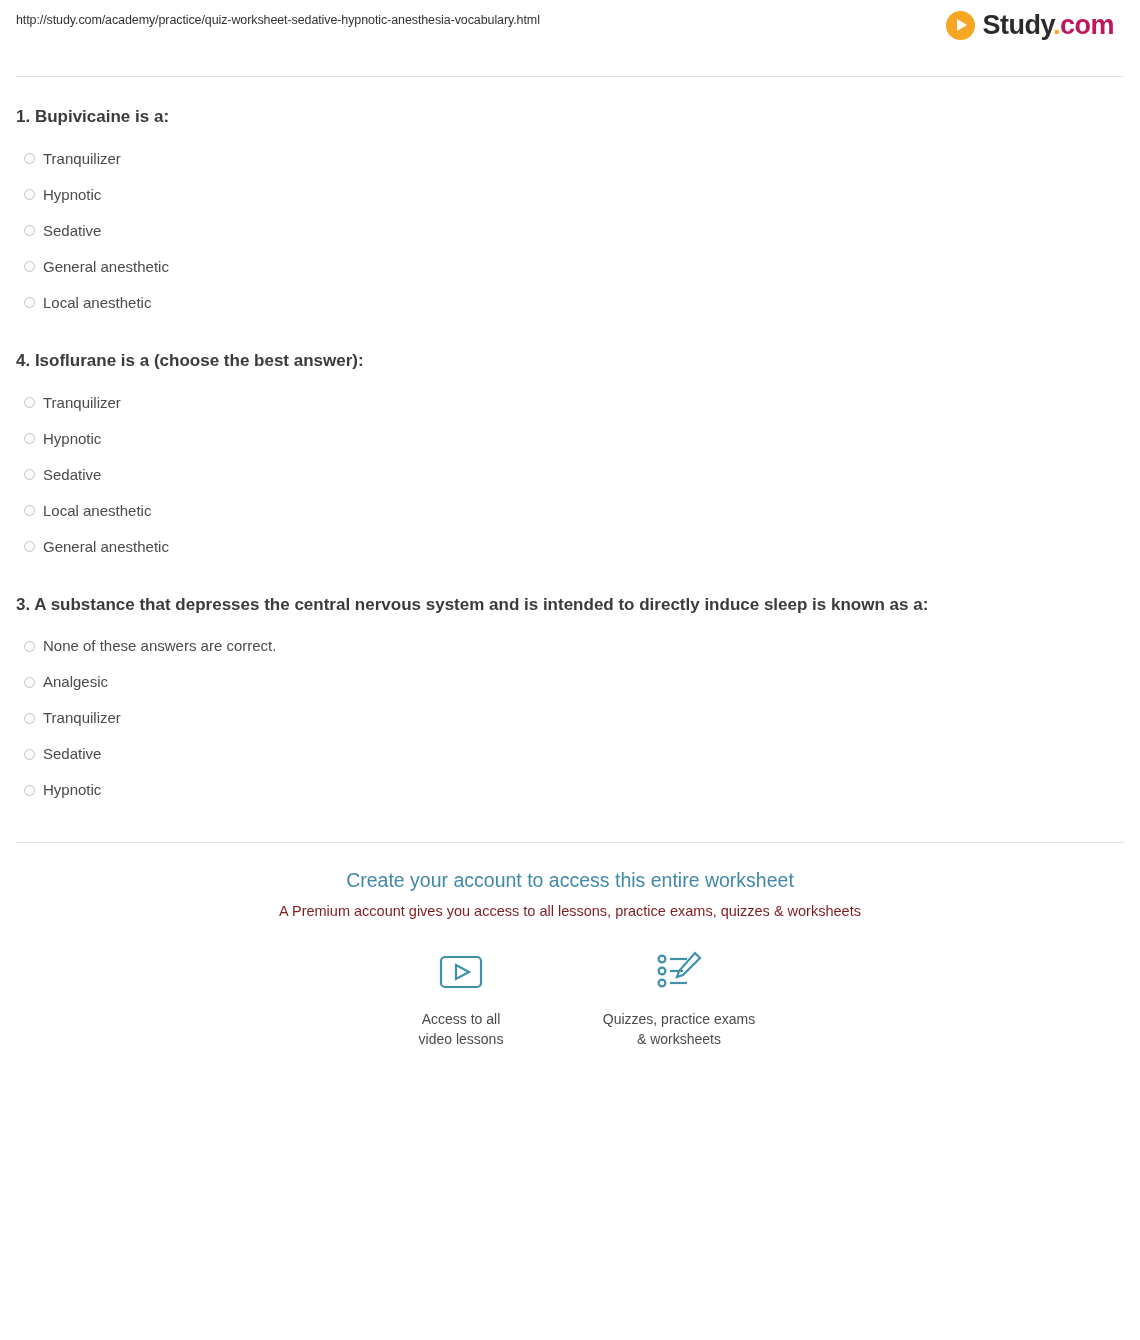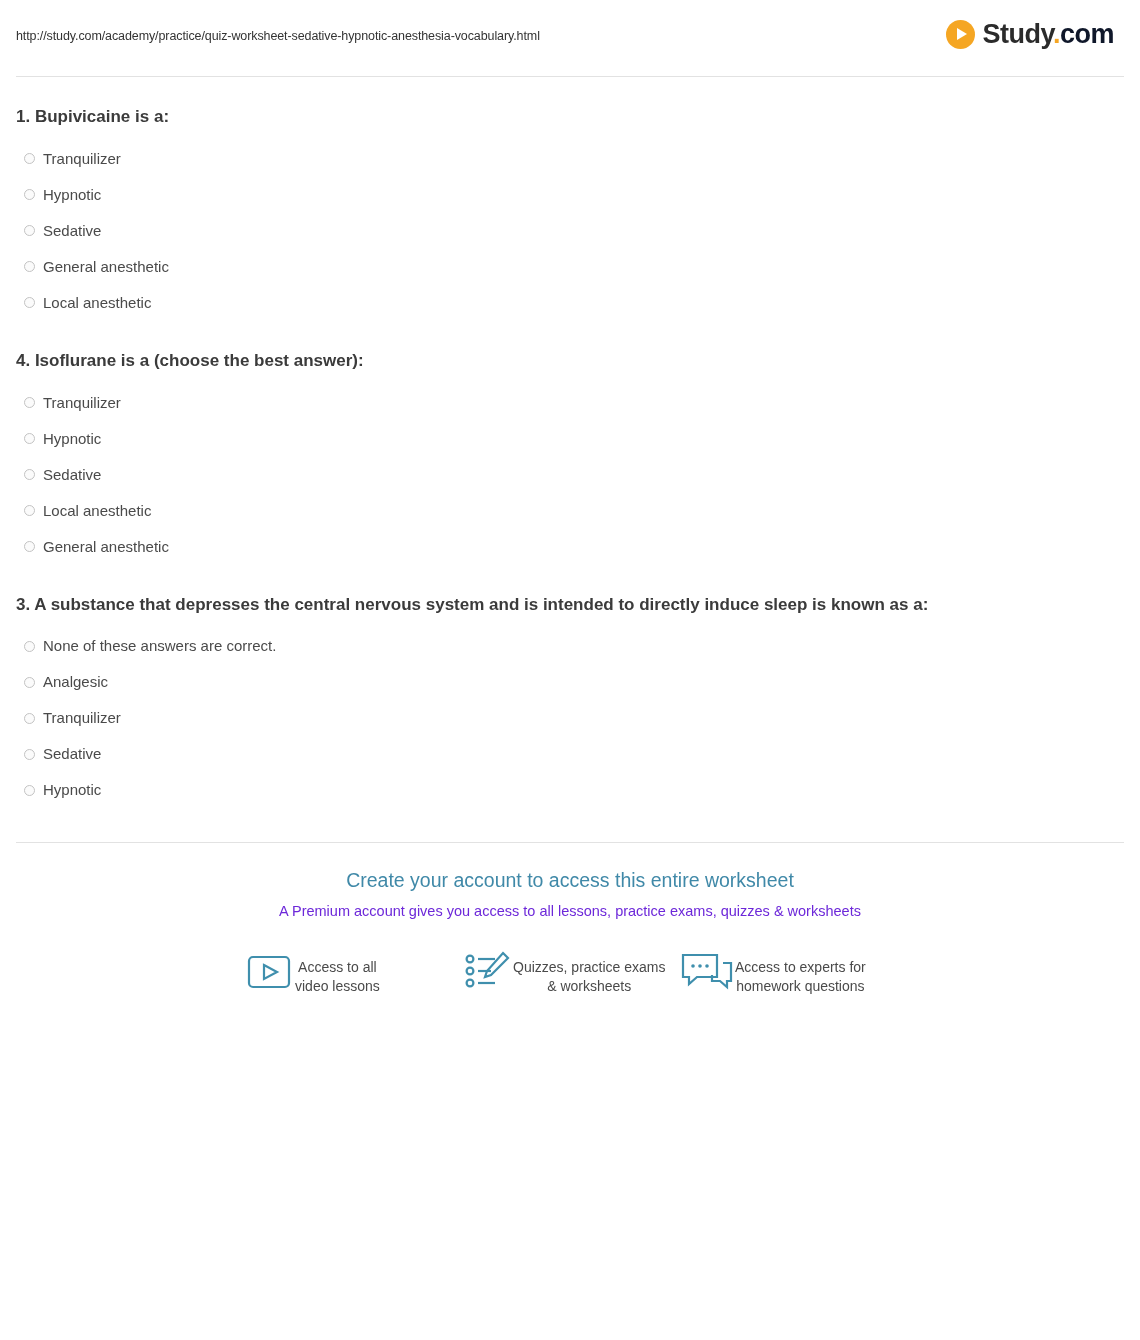--- a/index.html
+++ b/index.html
@@ -16,21 +16,21 @@
     overflow: hidden;
   }
   .page {
     width: 1140px;
     box-sizing: border-box;
     padding: 0 16px;
   }
   
   .topbar {
     display: flex;
-    align-items: center;
+    align-items: flex-start;
     justify-content: space-between;
     padding-top: 10px;
     height: 48px;
   }
   .url {
     font-size: 12.5px;
     color: #333;
     font-family: "Liberation Sans", sans-serif;
     letter-spacing: -0.1px;
     padding-top: 3px;
@@ -61,21 +61,21 @@
   .logo-text {
     font-size: 27px;
     font-weight: bold;
     color: #2b2b2b;
     letter-spacing: -0.5px;
   }
   .logo-text .dot {
     color: #f5a623;
   }
   .logo-text .com {
-    color: #0f172a;
+    color: #be185d;
   }
 
   
   h1.title {
     font-size: 28.5px;
     line-height: 1.32;
     font-weight: bold;
     color: #3b3b3b;
     margin: 14px 0 0 0;
     letter-spacing: -0.2px;
@@ -126,32 +126,32 @@
     padding-top: 26px;
     text-align: center;
   }
   .promo-title {
     font-size: 19.5px;
     color: #4089a8;
     margin-bottom: 11px;
   }
   .promo-sub {
     font-size: 14.5px;
-    color: #6d28d9;
+    color: #7f1d1d;
     margin-bottom: 24px;
   }
   .features {
     display: flex;
     justify-content: center;
     gap: 0;
   }
   .feature {
     width: 218px;
     display: flex;
-    flex-direction: row;
+    flex-direction: column;
     align-items: center;
   }
   .feature-icon {
     height: 58px;
     display: flex;
     align-items: center;
     justify-content: center;
     margin-bottom: 9px;
   }
   .feature-label {
@@ -288,33 +288,18 @@
             <line x1="17" y1="34" x2="34" y2="34"></line>
             <path d="M42 4 L47 9 L30 26 L24 28 L26 22 Z"></path>
           </svg>
         </div>
         <div class="feature-label">
           <span>Quizzes, practice exams</span><br>
           <span>&amp; worksheets</span>
         </div>
       </div>
 
-      <div class="feature">
-        <div class="feature-icon">
-          <svg width="56" height="46" viewBox="0 0 56 46" fill="none" stroke="#3f8fad" stroke-width="2.2">
-            <path d="M4 6 h34 v22 h-20 l-8 7 v-7 h-6 z"></path>
-            <circle cx="14" cy="17" r="1.8" fill="#3f8fad" stroke="none"></circle>
-            <circle cx="21" cy="17" r="1.8" fill="#3f8fad" stroke="none"></circle>
-            <circle cx="28" cy="17" r="1.8" fill="#3f8fad" stroke="none"></circle>
-            <path d="M44 14 h8 v18 h-4 v6 l-7 -6 h-8 v-6"></path>
-          </svg>
-        </div>
-        <div class="feature-label">
-          <span>Access to experts for</span><br>
-          <span>homework questions</span>
-        </div>
-      </div>
 
     </div>
 
   </div>
 
 </div>
 
 </body></html>

